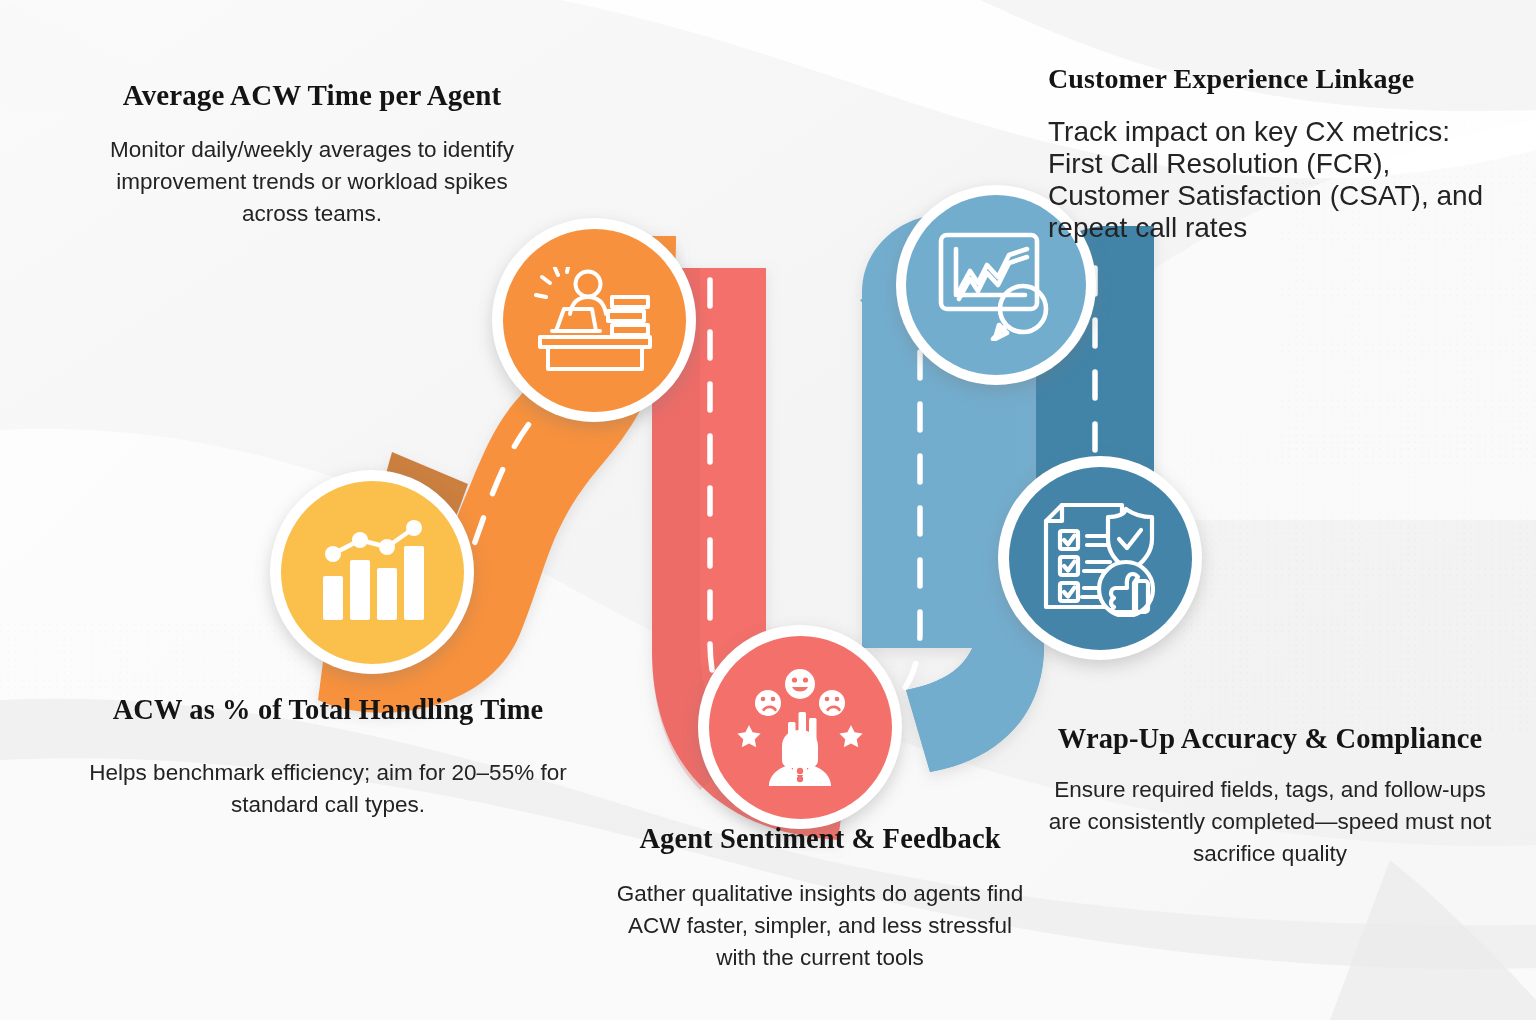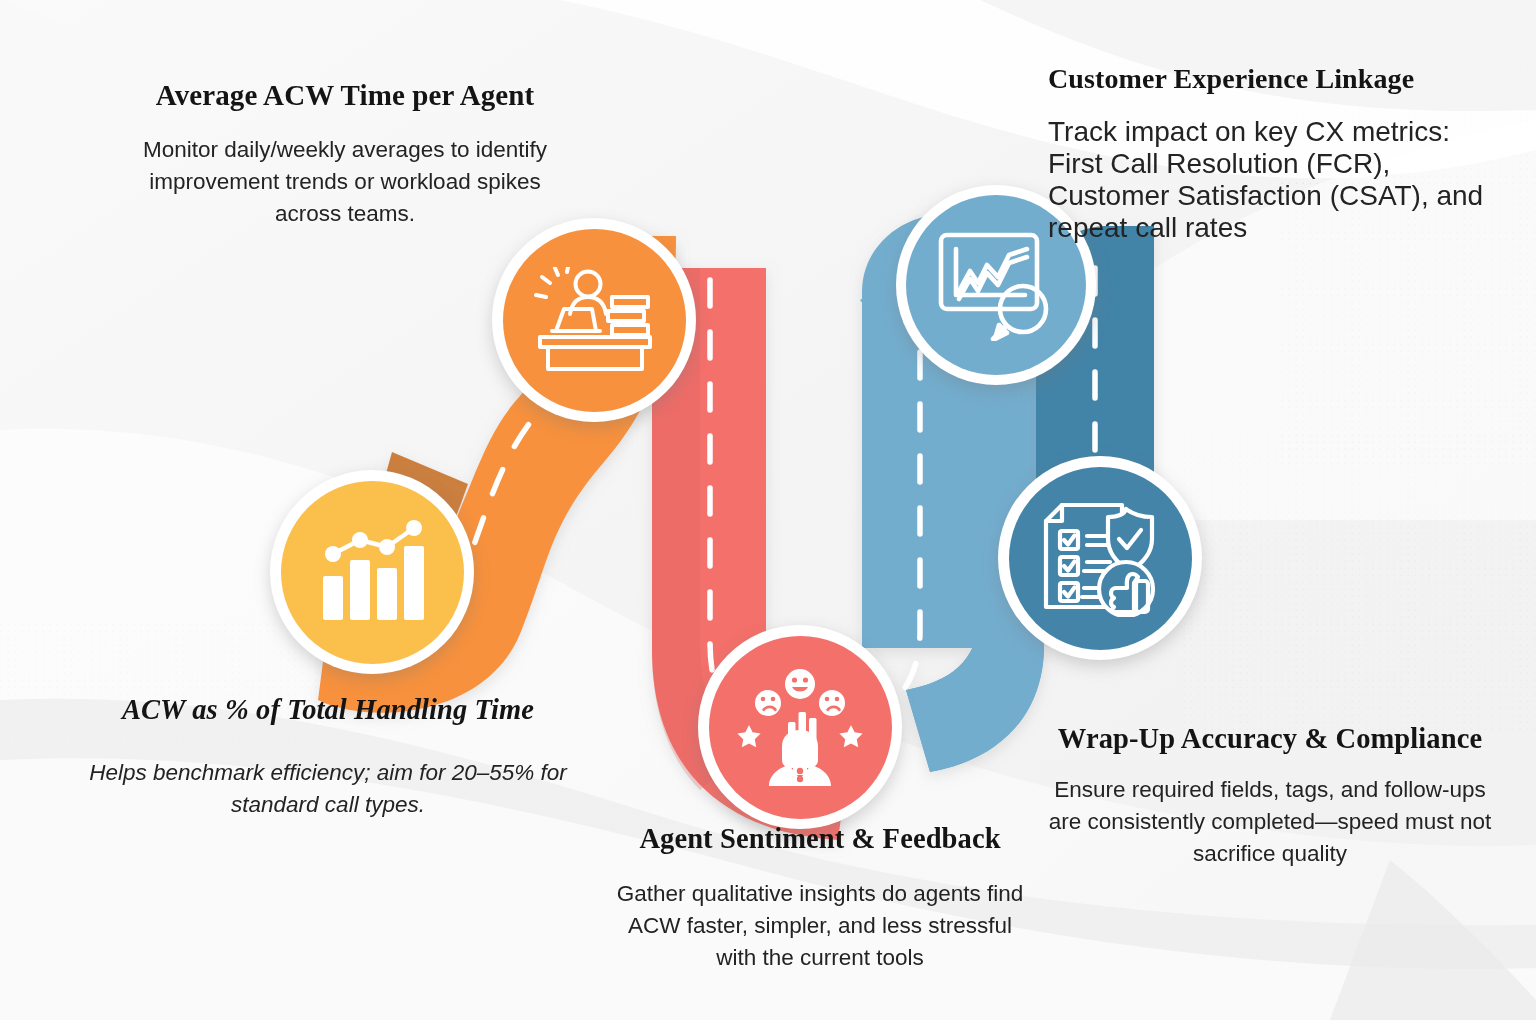--- a/index.html
+++ b/index.html
@@ -22,29 +22,29 @@
     font-family:"Liberation Serif", serif;
     font-weight:700;color:#141414;
     letter-spacing:.1px;
   }
   .bdy{
     font-family:"Liberation Sans", sans-serif;
     color:#232323;font-weight:400;
   }
 
   
-  #t-avg{left:125px;top:78px;width:440px;text-align:center;}
+  #t-avg{left:92px;top:78px;width:440px;text-align:center;}
   #t-avg .ttl{font-size:29px;line-height:34px;margin:0 0 22px 0;}
   #t-avg .bdy{font-size:22.5px;line-height:32px;}
 
   #t-cx{left:1048px;top:62px;width:440px;text-align:left;}
   #t-cx .ttl{font-size:28px;line-height:34px;margin:0 0 20px 0;}
   #t-cx .bdy{font-size:28px;line-height:32px;}
 
-  #t-pct{left:78px;top:693px;width:500px;text-align:center;font-style:italic;}
+  #t-pct{left:78px;top:693px;width:500px;text-align:center;}
   #t-pct .ttl{font-size:28.5px;line-height:34px;margin:0 0 30px 0;}
   #t-pct .bdy{font-size:22.5px;line-height:32px;}
 
   #t-sent{left:610px;top:822px;width:420px;text-align:center;}
   #t-sent .ttl{font-size:28.5px;line-height:34px;margin:0 0 22px 0;}
   #t-sent .bdy{font-size:22.5px;line-height:32px;text-align:center;}
 
   #t-wrap{left:1040px;top:722px;width:460px;text-align:center;}
   #t-wrap .ttl{font-size:28.5px;line-height:34px;margin:0 0 18px 0;}
   #t-wrap .bdy{font-size:22.5px;line-height:32px;}

